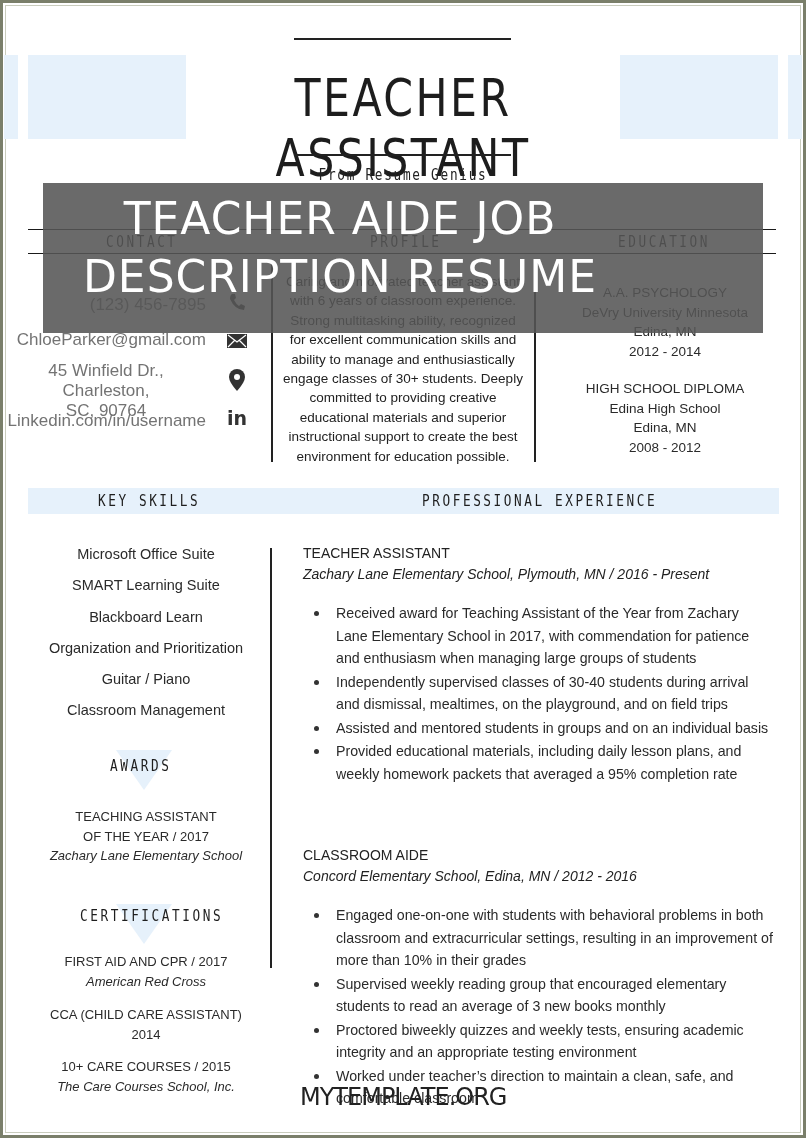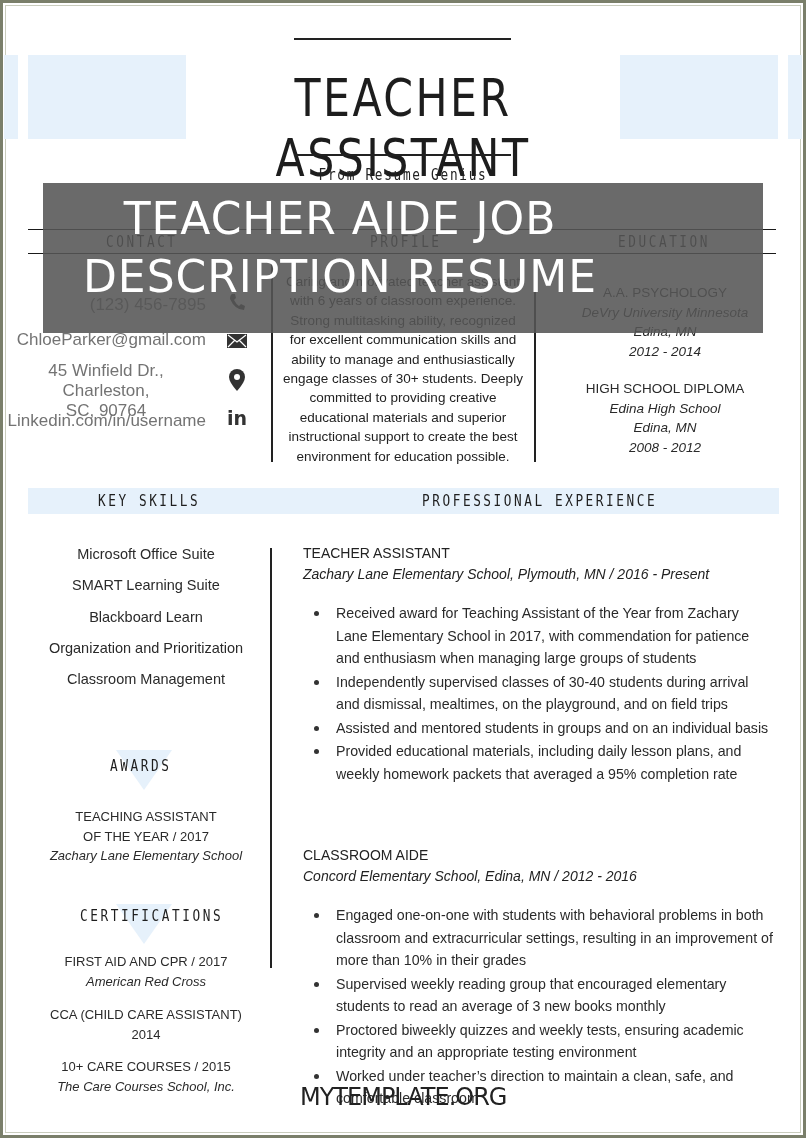--- a/index.html
+++ b/index.html
@@ -20,21 +20,21 @@
 
     
     .contact-row { position: absolute; right: 600px; text-align: center; font-size: 17px; color: #737373; line-height: 20px; }
     .c-icon { position: absolute; left: 226px; width: 22px; height: 22px; display: flex; align-items: center; justify-content: center; color: #333; font-weight: bold; }
 
     .vline { position: absolute; width: 2px; background: #222; }
 
     .profile { position: absolute; left: 283px; top: 272px; width: 240px; text-align: center; font-size: 13.5px; line-height: 19.4px; color: #222; }
 
     .edu { position: absolute; left: 560px; width: 210px; text-align: center; font-size: 13.5px; line-height: 19.5px; color: #2a2a2a; }
-    .edu .it { font-style: italic; }
+    .edu .it { }
 
     
     .band { position: absolute; left: 28px; top: 488px; width: 751px; height: 26px; background: #e6f1fb; }
 
     .skills { position: absolute; left: 28px; top: 543px; width: 236px; text-align: center; font-size: 14.5px; color: #2a2a2a; }
     .skills div { height: 31.3px; line-height: 22px; }
 
     .tri { position: absolute; width: 0; height: 0; border-left: 28px solid transparent; border-right: 28px solid transparent; border-top: 40px solid #e6f1fb; }
 
     .side-block { position: absolute; left: 28px; width: 236px; text-align: center; font-size: 13px; line-height: 19.5px; color: #2a2a2a; }
@@ -119,20 +119,21 @@
 
 <div class="band"></div>
 <div class="sec-label" style="left:98px; top:492px;">KEY SKILLS</div>
 <div class="sec-label" style="left:422px; top:492px;">PROFESSIONAL EXPERIENCE</div>
 
 <div class="skills">
   <div>Microsoft Office Suite</div>
   <div>SMART Learning Suite</div>
   <div>Blackboard Learn</div>
   <div>Organization and Prioritization</div>
+  <div>Guitar / Piano</div>
   <div>Classroom Management</div>
 </div>
 
 <div class="vline" style="left:270px; top:548px; height:420px;"></div>
 
 <div class="tri" style="left:116px; top:750px;"></div>
 <div class="sec-label" style="left:110px; top:757px;">AWARDS</div>
 <div class="side-block" style="top:807px;">
   <div>TEACHING ASSISTANT</div>
   <div>OF THE YEAR / 2017</div>

